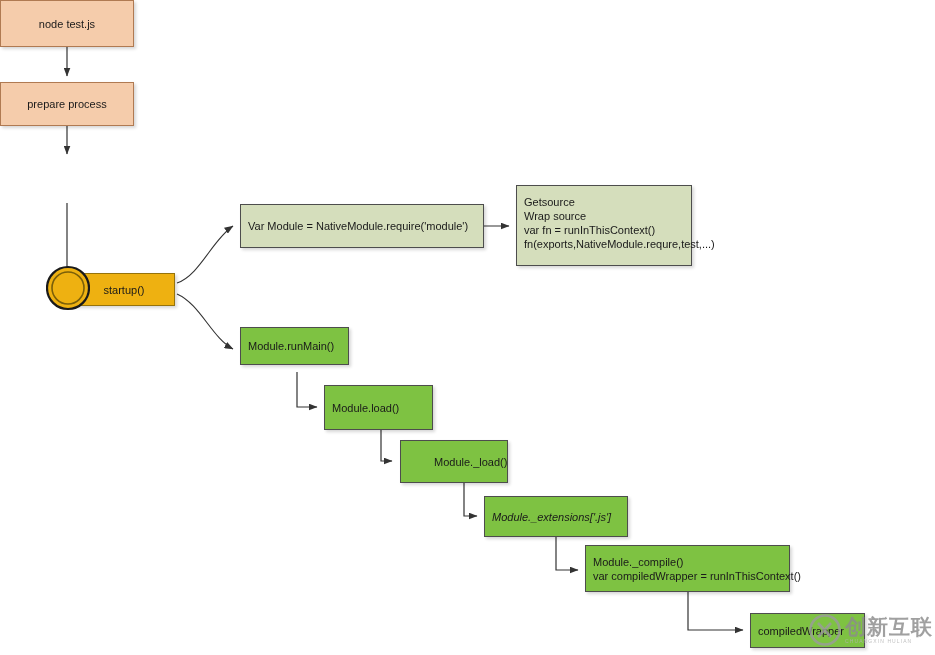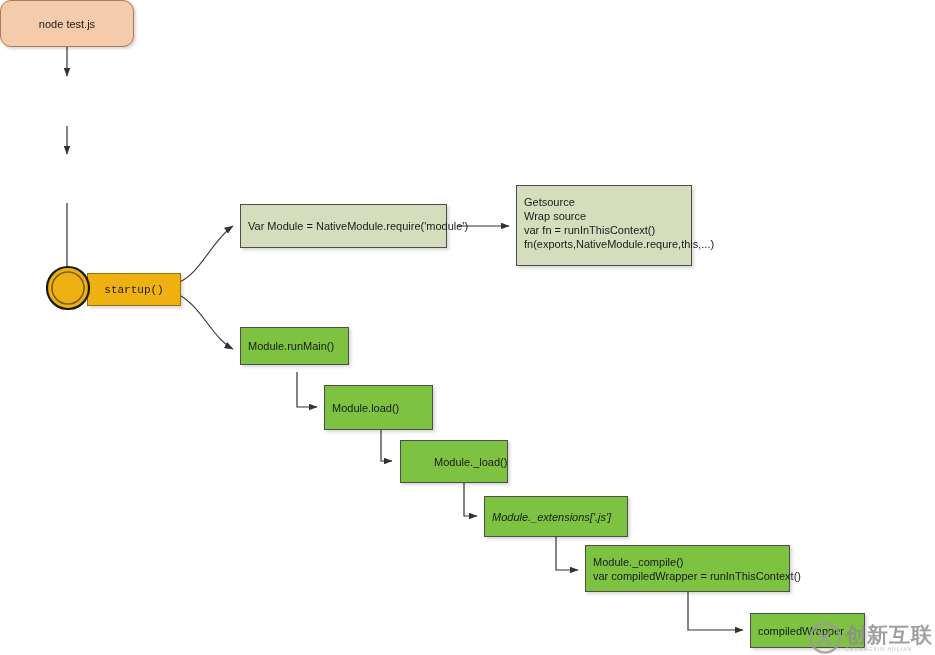--- a/index.html
+++ b/index.html
@@ -36,21 +36,20 @@
     line-height: 14px;
     color: #1a1a1a;
     box-shadow: 2px 2px 3px rgba(0,0,0,0.16);
     z-index: 2;
   }
   .node.peach {
     background: #f5ccab;
     border-color: #b07a52;
     align-items: center;
     text-align: center;
-    border-radius: 11px;
   }
   .node.orange {
     background: #eeb111;
     border-color: #96730b;
     align-items: center;
     text-align: center;
   }
   .node.green {
     background: #7ec242;
     border-color: #4d4d4d;
@@ -70,21 +69,21 @@
   .node .line {
     white-space: nowrap;
   }
   .start-circle {
     position: absolute;
     z-index: 3;
   }
   .watermark {
     position: absolute;
     right: 2px;
-    bottom: 0;
+    bottom: 8px;
     display: flex;
     align-items: center;
     z-index: 5;
     opacity: 0.82;
   }
   .watermark .wm-text {
     display: flex;
     flex-direction: column;
     margin-left: 3px;
   }
@@ -139,35 +138,38 @@
 
   <svg class="start-circle" style="left:46px; top:263px;" width="44" height="50" viewBox="0 0 44 50">
     <circle cx="22" cy="25" r="21" fill="#eeb111" stroke="#1a1a1a" stroke-width="2.2"></circle>
     <circle cx="22" cy="25" r="16" fill="#eeb111" stroke="#7a5f09" stroke-width="1.6"></circle>
   </svg>
 
   <div class="node peach" style="left:0px; top:0px; width:134px; height:47px;">
     <span class="line">node test.js</span>
   </div>
 
-
-
-  <div class="node orange" style="left:87px; top:273px; width:94px; height:33px;font-family:Liberation Mono, monospace;">
+  <div class="node peach" style="left:0px; top:82px; width:134px; height:44px;">
+    <span class="line">prepare process</span>
+  </div>
+
+
+  <div class="node orange" style="left:73px; top:273px; width:102px; height:33px;">
     <span class="line">startup()</span>
   </div>
 
-  <div class="node olive" style="left:240px; top:204px; width:207px; height:44px;">
+  <div class="node olive" style="left:240px; top:204px; width:244px; height:44px;">
     <span class="line">Var Module = NativeModule.require('module')</span>
   </div>
 
   <div class="node olive" style="left:516px; top:185px; width:176px; height:81px; justify-content:flex-start; padding-top:9px;">
     <span class="line">Getsource</span>
     <span class="line">Wrap source</span>
     <span class="line">var fn = runInThisContext()</span>
-    <span class="line">fn(exports,NativeModule.requre,this,...)</span>
+    <span class="line">fn(exports,NativeModule.requre,test,...)</span>
   </div>
 
   <div class="node green" style="left:240px; top:327px; width:109px; height:38px;">
     <span class="line">Module.runMain()</span>
   </div>
 
   <div class="node green" style="left:324px; top:385px; width:109px; height:45px;">
     <span class="line">Module.load()</span>
   </div>
 

